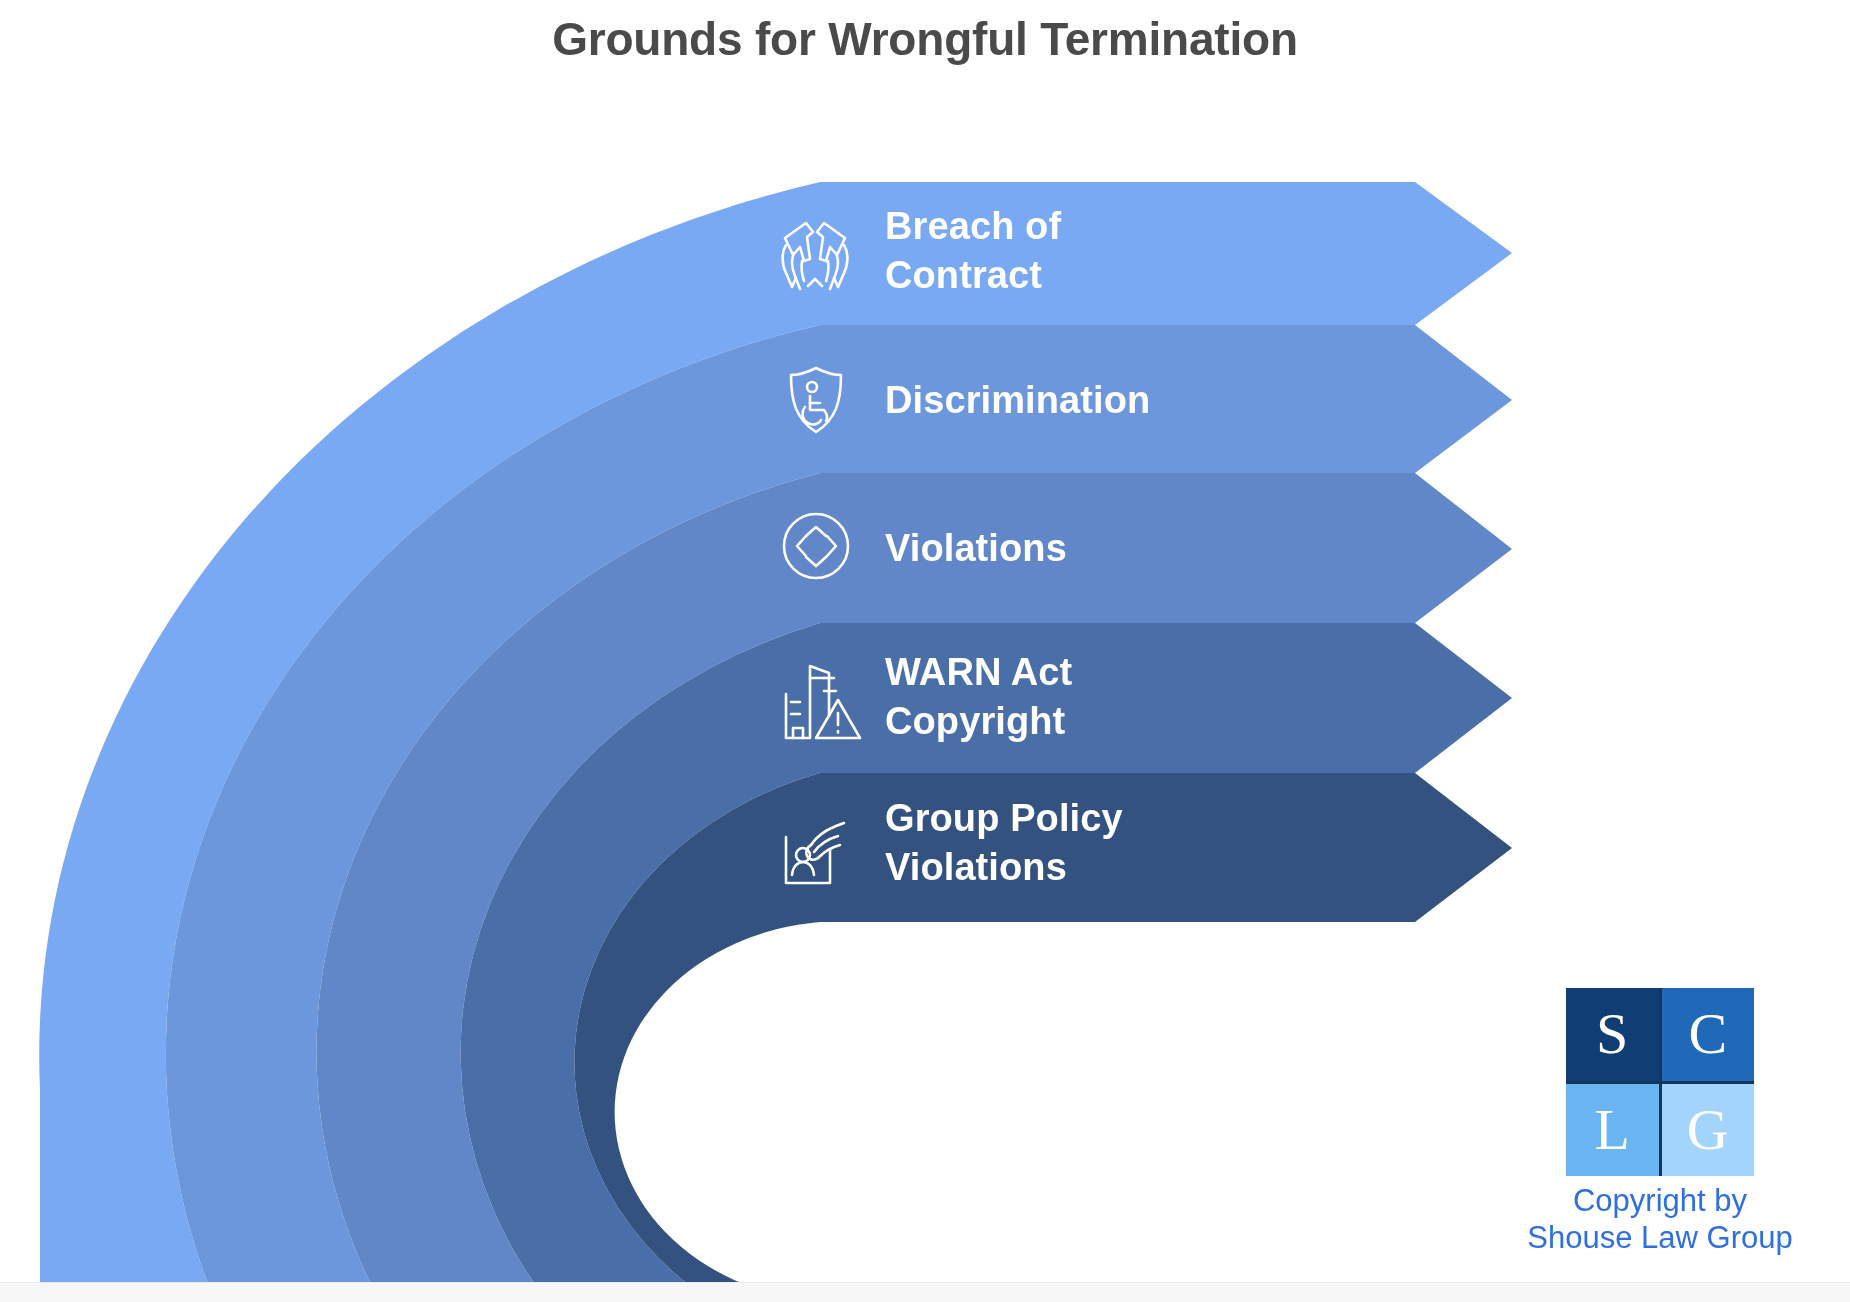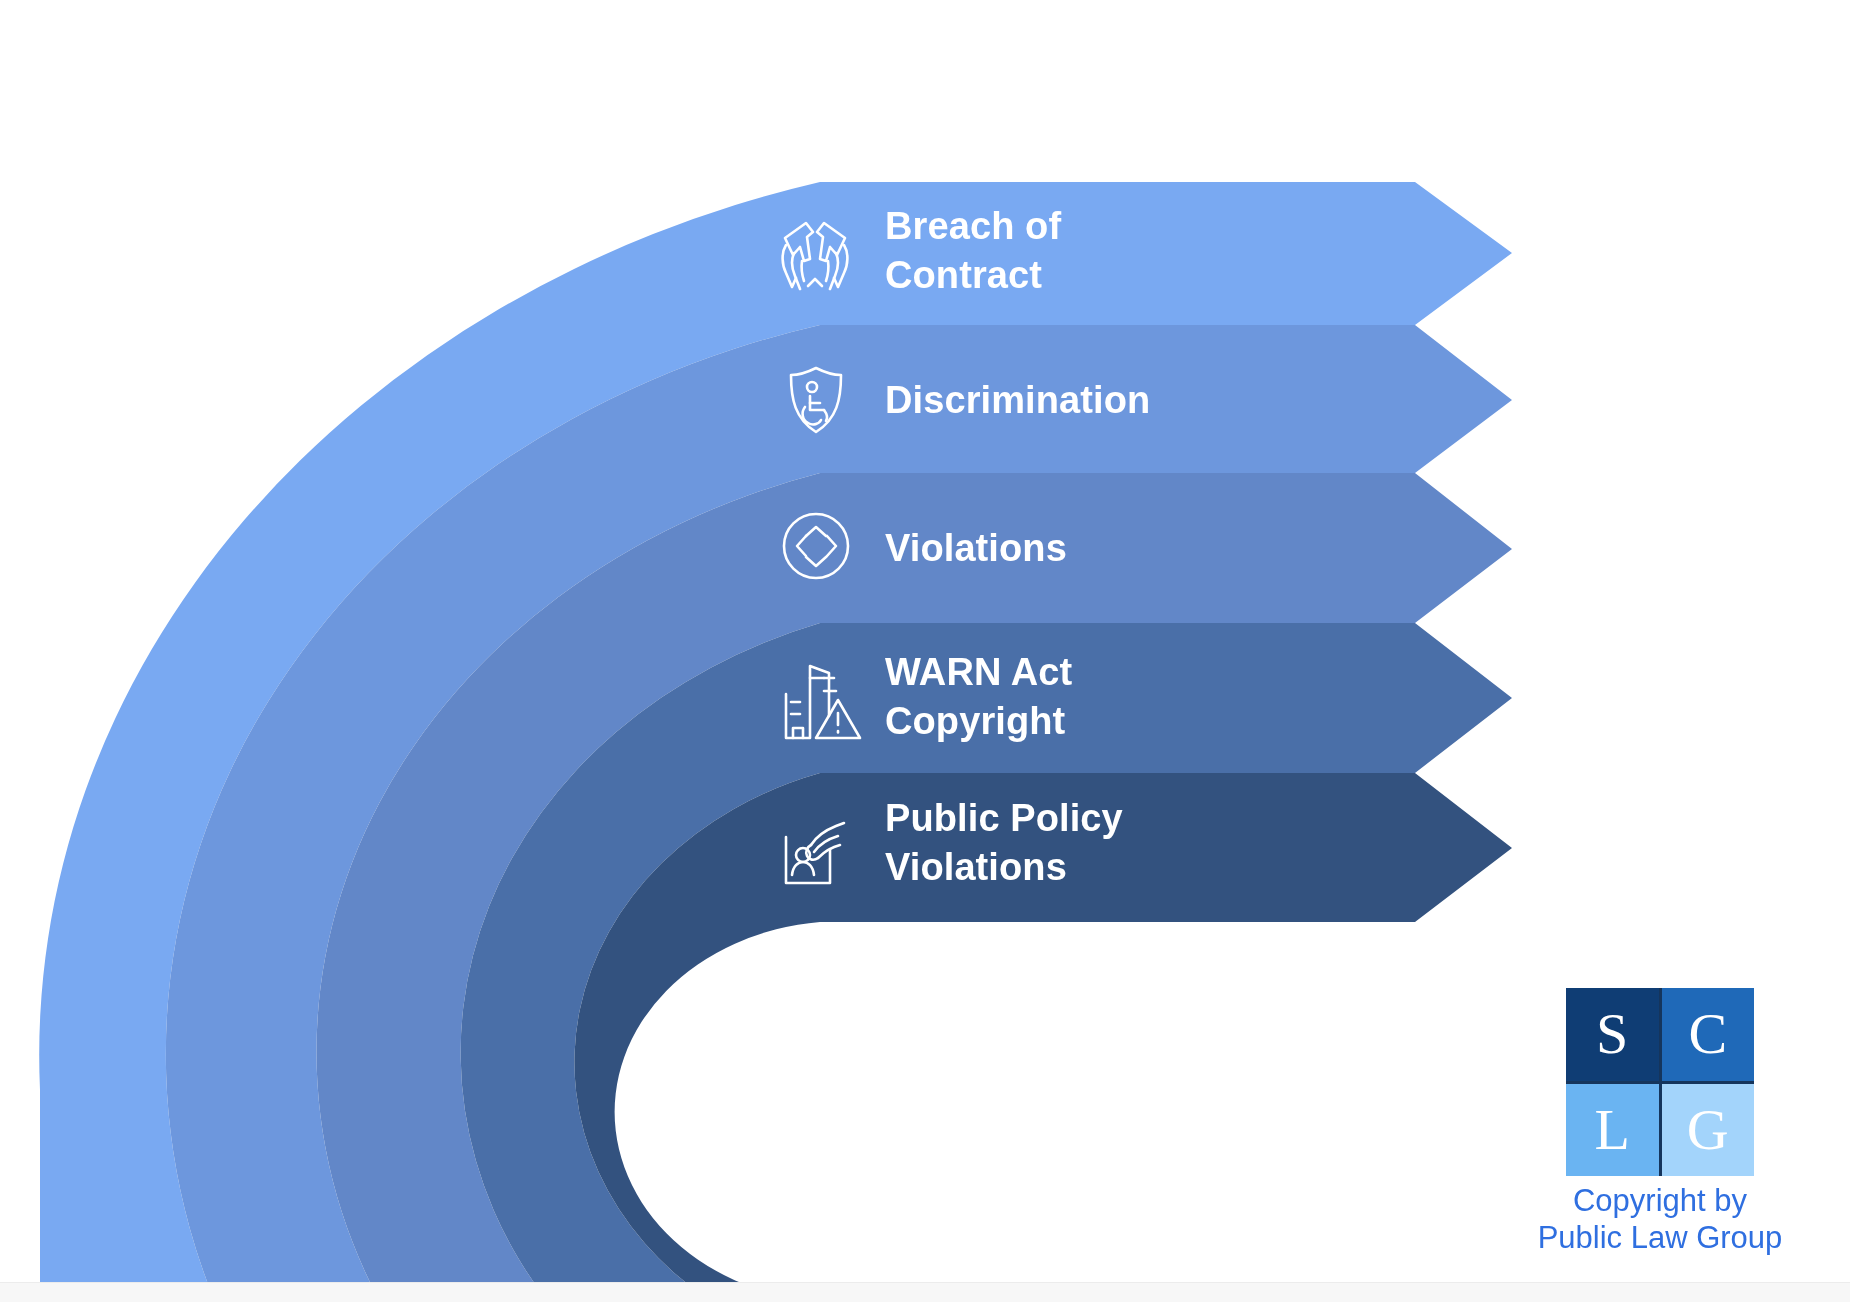--- a/index.html
+++ b/index.html
@@ -103,20 +103,21 @@
     height: 20px;
     background: #f7f7f7;
     border-top: 1px solid #ececec;
   }
 </style>
 </head>
 <body>
 
 <div id="stage">
 
+  <div id="chart-title">Grounds for Wrongful Termination</div>
 
   <svg id="arc-svg" width="1850" height="1302" viewBox="0 0 1850 1302">
 
     <g>
       <path fill="#79a9f2" d="M 40,1302 L 40,1090
                A 1060,905 0 0 1 820,182
                L 1415,182 L 1512,253 L 1415,325
                L 820,325
                A 885,755 0 0 0 215,1302
                Z"></path>
@@ -214,28 +215,28 @@
   <div class="band-label" style="left:885px; top:202px;">Breach of
 Contract</div>
 
   <div class="band-label" style="left:885px; top:376px;text-align:center;">Discrimination</div>
 
   <div class="band-label" style="left:885px; top:524px;">Violations</div>
 
   <div class="band-label" style="left:885px; top:648px;">WARN Act
 Copyright</div>
 
-  <div class="band-label" style="left:885px; top:794px;">Public Policy
+  <div class="band-label" style="left:885px; top:794px;">Group Policy
 Violations</div>
 
   <div id="logo-block">
     <div id="logo-grid">
       <div class="logo-cell" id="logo-cell-s">S</div>
       <div class="logo-cell" id="logo-cell-c">C</div>
       <div class="logo-cell" id="logo-cell-l">L</div>
       <div class="logo-cell" id="logo-cell-g">G</div>
     </div>
     <div id="copyright">Copyright by
-Public Law Group</div>
+Shouse Law Group</div>
   </div>
 
   <div id="bottom-strip"></div>
 </div>
 
 </body></html>

